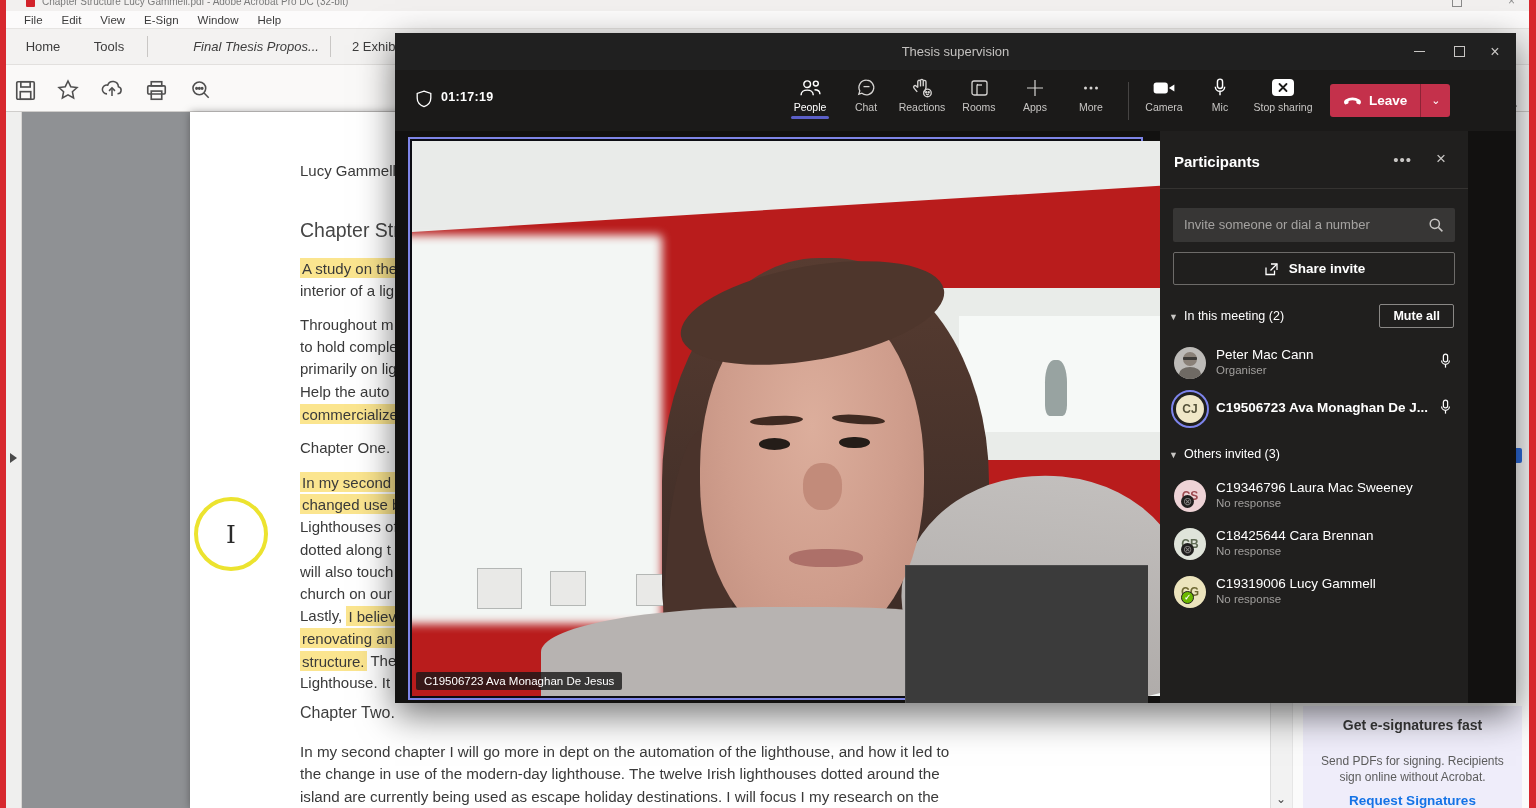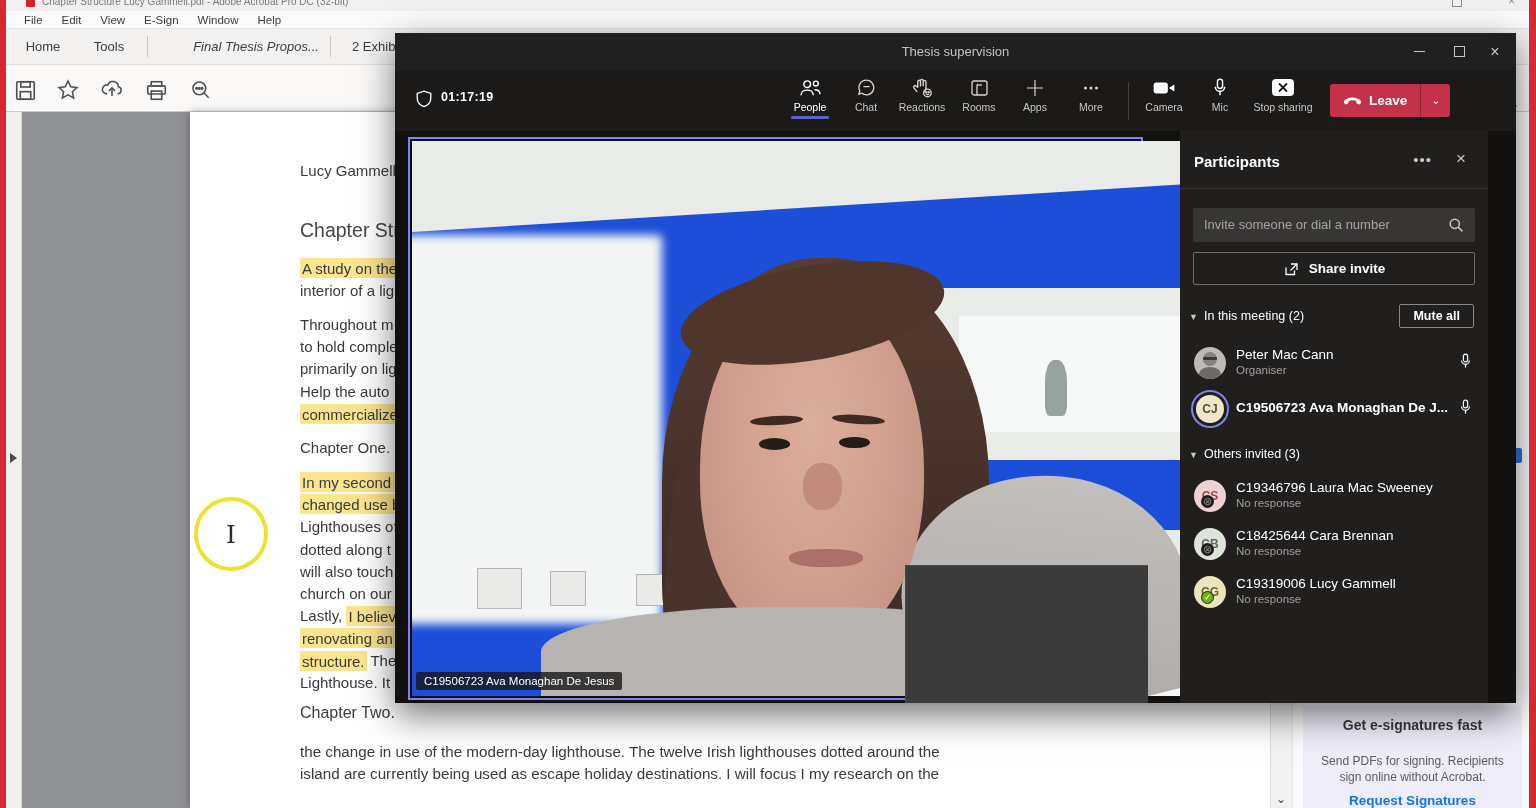--- a/index.html
+++ b/index.html
@@ -77,21 +77,21 @@
   .tleave{position:absolute;left:935px;top:14px;height:33px;display:flex;border-radius:3px;overflow:hidden;}
   .tleave-main{background:var(--leave);display:flex;align-items:center;gap:7px;padding:0 13px;}
   .tleave-label{color:#fff;font-size:13.5px;font-weight:bold;}
   .tleave-chev{background:var(--leave);border-left:1px solid rgba(0,0,0,.28);width:29px;display:flex;align-items:center;justify-content:center;color:#fff;font-size:11px;}
   .tw-body{position:absolute;left:0;top:98px;width:100%;height:572px;}
   .tw-stage{position:absolute;left:0;top:0;width:765px;height:572px;background:#121110;}
 
   
   .video{position:absolute;left:13px;top:6px;width:735px;height:563px;box-sizing:border-box;
     border:2px solid #7e85e8;background:#0c0c13;padding:2px;}
-  .vc{position:relative;width:861px;height:555px;overflow:hidden;background:#1d4ed8;}
+  .vc{position:relative;width:861px;height:555px;overflow:hidden;background:#b91c1c;}
   .v-ceiling{position:absolute;left:0;top:0;width:100%;height:20%;background:#e9ebe9;
     clip-path:polygon(0 0,100% 0,100% 34%,0 82%);}
   .v-leftlight{position:absolute;left:-3%;top:17%;width:32%;height:70%;background:#f3f6f4;filter:blur(5px);border-radius:4px;}
   .v-frame1{position:absolute;left:58%;top:26.5%;width:41%;height:31%;background:#e9ece9;border-radius:2px;}
   .v-pane1{position:absolute;left:63.5%;top:31.5%;width:29%;height:21%;background:#f6f9f7;}
   .v-vase{position:absolute;left:73.5%;top:39.5%;width:2.6%;height:10%;background:#98a3a1;border-radius:40% 40% 20% 20%;}
   .v-frame2{position:absolute;left:67%;top:70%;width:34%;height:30%;background:#e9ece9;}
   .v-pane2{position:absolute;left:72.5%;top:76%;width:24%;height:24%;background:#f4f7f5;}
   .v-pic{position:absolute;background:#e9e9e7;border:1px solid #b4b7b5;}
   .v-hair{position:absolute;left:29%;top:21%;width:38%;height:84%;border-radius:48% 48% 30% 30%;
@@ -105,21 +105,21 @@
   .v-brow{position:absolute;width:6.2%;height:1.6%;background:#3f2a21;border-radius:50%;}
   .v-eye{position:absolute;width:3.6%;height:2.1%;background:#241d18;border-radius:50%;}
   .v-nose{position:absolute;left:45.4%;top:58%;width:4.6%;height:8.5%;background:#c28b7a;border-radius:45%;}
   .v-lips{position:absolute;left:43.8%;top:73.5%;width:8.6%;height:3.2%;background:#ad7069;border-radius:45%;}
   .v-hoodfront{position:absolute;left:15%;top:84%;width:60%;height:18%;background:#b7b3b1;border-radius:45% 45% 0 0;}
   .v-nametag{position:absolute;left:4px;bottom:6px;background:rgba(24,24,24,.8);color:#fff;font-size:11.5px;
     padding:3px 8px;border-radius:2px;white-space:nowrap;}
   .selfview{position:absolute;left:510px;top:434px;width:242px;height:137px;background:#3b3b3b;border-left:1px solid #4b4b4b;border-top:1px solid #4b4b4b;}
 
   
-  .tw-panel{position:absolute;left:765px;top:0;width:308px;height:572px;background:#201f1e;margin-left:20px;}
+  .tw-panel{position:absolute;left:765px;top:0;width:308px;height:572px;background:#201f1e;}
   .ph-title{position:absolute;left:14px;top:22px;font-size:15px;font-weight:bold;color:#fff;}
   .ph-dots{position:absolute;right:56px;top:20px;color:#c8c6c4;font-size:15px;letter-spacing:1px;}
   .ph-close{position:absolute;right:22px;top:18px;color:#c8c6c4;font-size:17px;}
   .ph-div{position:absolute;left:0;top:57px;width:100%;height:1px;background:#353331;}
   .p-search{position:absolute;left:13px;top:77px;width:282px;height:34px;background:#373635;border-radius:2px;box-sizing:border-box;}
   .p-search input{width:230px;height:32px;background:transparent;border:none;outline:none;color:#d8d6d4;
     font-size:13px;padding:0 0 0 11px;font-family:"Liberation Sans",sans-serif;}
   .p-search input::placeholder{color:#a5a3a1;}
   .p-search svg{position:absolute;right:11px;top:9px;}
   .p-share{position:absolute;left:13px;top:121px;width:282px;height:33px;border:1px solid #6d6b69;border-radius:2px;box-sizing:border-box;
@@ -276,20 +276,21 @@
           <div class="pline"><span class="seg">church on our</span></div>
           <div class="pline"><span class="seg">Lastly, </span><span class="seg hlseg">I believ</span></div>
           <div class="pline"><span class="seg hlseg">renovating an</span></div>
           <div class="pline"><span class="seg hlseg">structure.</span><span class="seg"> The</span></div>
           <div class="pline"><span class="seg">Lighthouse. It</span></div>
         </div>
       <div class="pdf-bottom">
         <div class="pdf-h2">Chapter Two.</div>
         <div>
 
+        <div class="bline">In my second chapter I will go more in dept on the automation of the lighthouse, and how it led to</div>
             <div class="bline">the change in use of the modern-day lighthouse. The twelve Irish lighthouses dotted around the</div>
             <div class="bline">island are currently being used as escape holiday destinations. I will focus I my research on the</div>
           </div>
       </div>
     </div>
 
     <div class="ac-scroll">
       <span class="scroll-down">⌄</span>
     </div>
 

